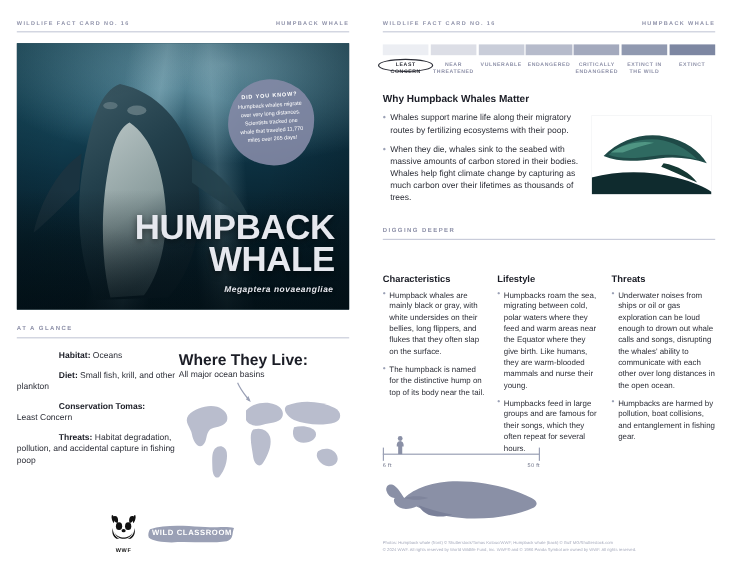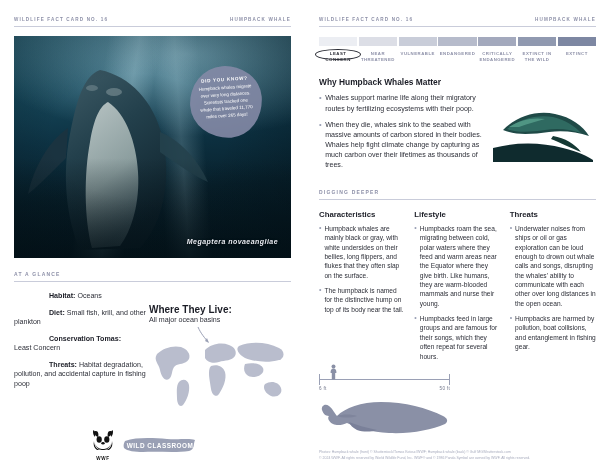--- a/index.html
+++ b/index.html
@@ -86,21 +86,21 @@
     font-size: 5px; letter-spacing: 1.2px; font-weight: bold;
     color: #8d90a8; text-transform: uppercase;
   }
   .sechead-rule { height: 1px; background: #c9ccda; margin-top: 4px; }
 
   
   .glance { display: flex; margin-top: 10px; }
   .glance-col { width: 148px; }
   .fact { margin-bottom: 7px; font-size: 7.1px; line-height: 1.35; color: #2d2f38; }
   .fact b { color: #1b1d26; margin-left: 35px; }
-  .wtl-title { font-size: 10px; font-weight: bold; color: #1b1d26; margin-top: 12px; }
+  .wtl-title { font-size: 13px; font-weight: bold; color: #1b1d26; }
   .wtl-sub { font-size: 7.1px; color: #2d2f38; margin-top: 1px; }
   .map-wrap { margin-top: 8px; width: 142px; height: 78px; position: relative; }
 
   
   .logo-row {
     position: absolute; left: 90px; bottom: 10px;
     display: flex; align-items: center; gap: 7px;
   }
   .panda-wrap { width: 26px; text-align: center; }
   .panda-label {
@@ -141,21 +141,21 @@
   }
   .dot { color: #9aa0b5; font-size: 7.5px; line-height: 1.25; }
   .why-wrap { display: flex; gap: 6px; align-items: center; }
   .why-text { width: 168px; }
   .why-photo {
     width: 100px; height: 66px; margin-top: 18px;
     position: relative; overflow: hidden; background: #e9eaee;
   }
 
   
-  .cols { display: flex; gap: 9px; margin-top: 10px; }
+  .cols { display: flex; gap: 9px; margin-top: 28px; justify-content: flex-end; }
   .col { width: 87px; }
   .col-h { font-size: 7.8px; font-weight: bold; color: #1b1d26; margin-bottom: 5px; }
   .col .bullet { font-size: 6.6px; line-height: 1.42; margin-bottom: 6px; gap: 3px; }
   .col .dot { font-size: 7px; }
 
   
   .sizebox { position: absolute; left: 14px; bottom: 33px; width: 131px; }
   .sizerule { position: relative; height: 13px; }
   .sizeline { position: absolute; left: 0; right: 0; top: 6px; height: .8px; background: #9aa0b5; }
   .tick { position: absolute; top: 1px; width: .8px; height: 11px; background: #9aa0b5; }
@@ -208,20 +208,24 @@
         <ellipse cx="70" cy="26" rx="6" ry="3" fill="#7e9298" opacity=".5"></ellipse>
       </svg>
 
       <div class="hero-vignette"></div>
 
       <div class="bubble">
         <div class="bubble-title">DID YOU KNOW?</div>
         <div class="bubble-body">Humpback whales migrate over very long distances. Scientists tracked one whale that traveled 11,770 miles over 265 days!</div>
       </div>
 
+      <div class="hero-title">
+        <div>HUMPBACK</div>
+        <div>WHALE</div>
+      </div>
       <div class="hero-sci">Megaptera novaeangliae</div>
     </div>
 
     <div class="sechead">AT A GLANCE</div>
     <div class="sechead-rule"></div>
 
     <div class="glance">
       <div class="glance-col">
         <div class="fact">
           <b>Habitat:</b><span> Oceans</span>

